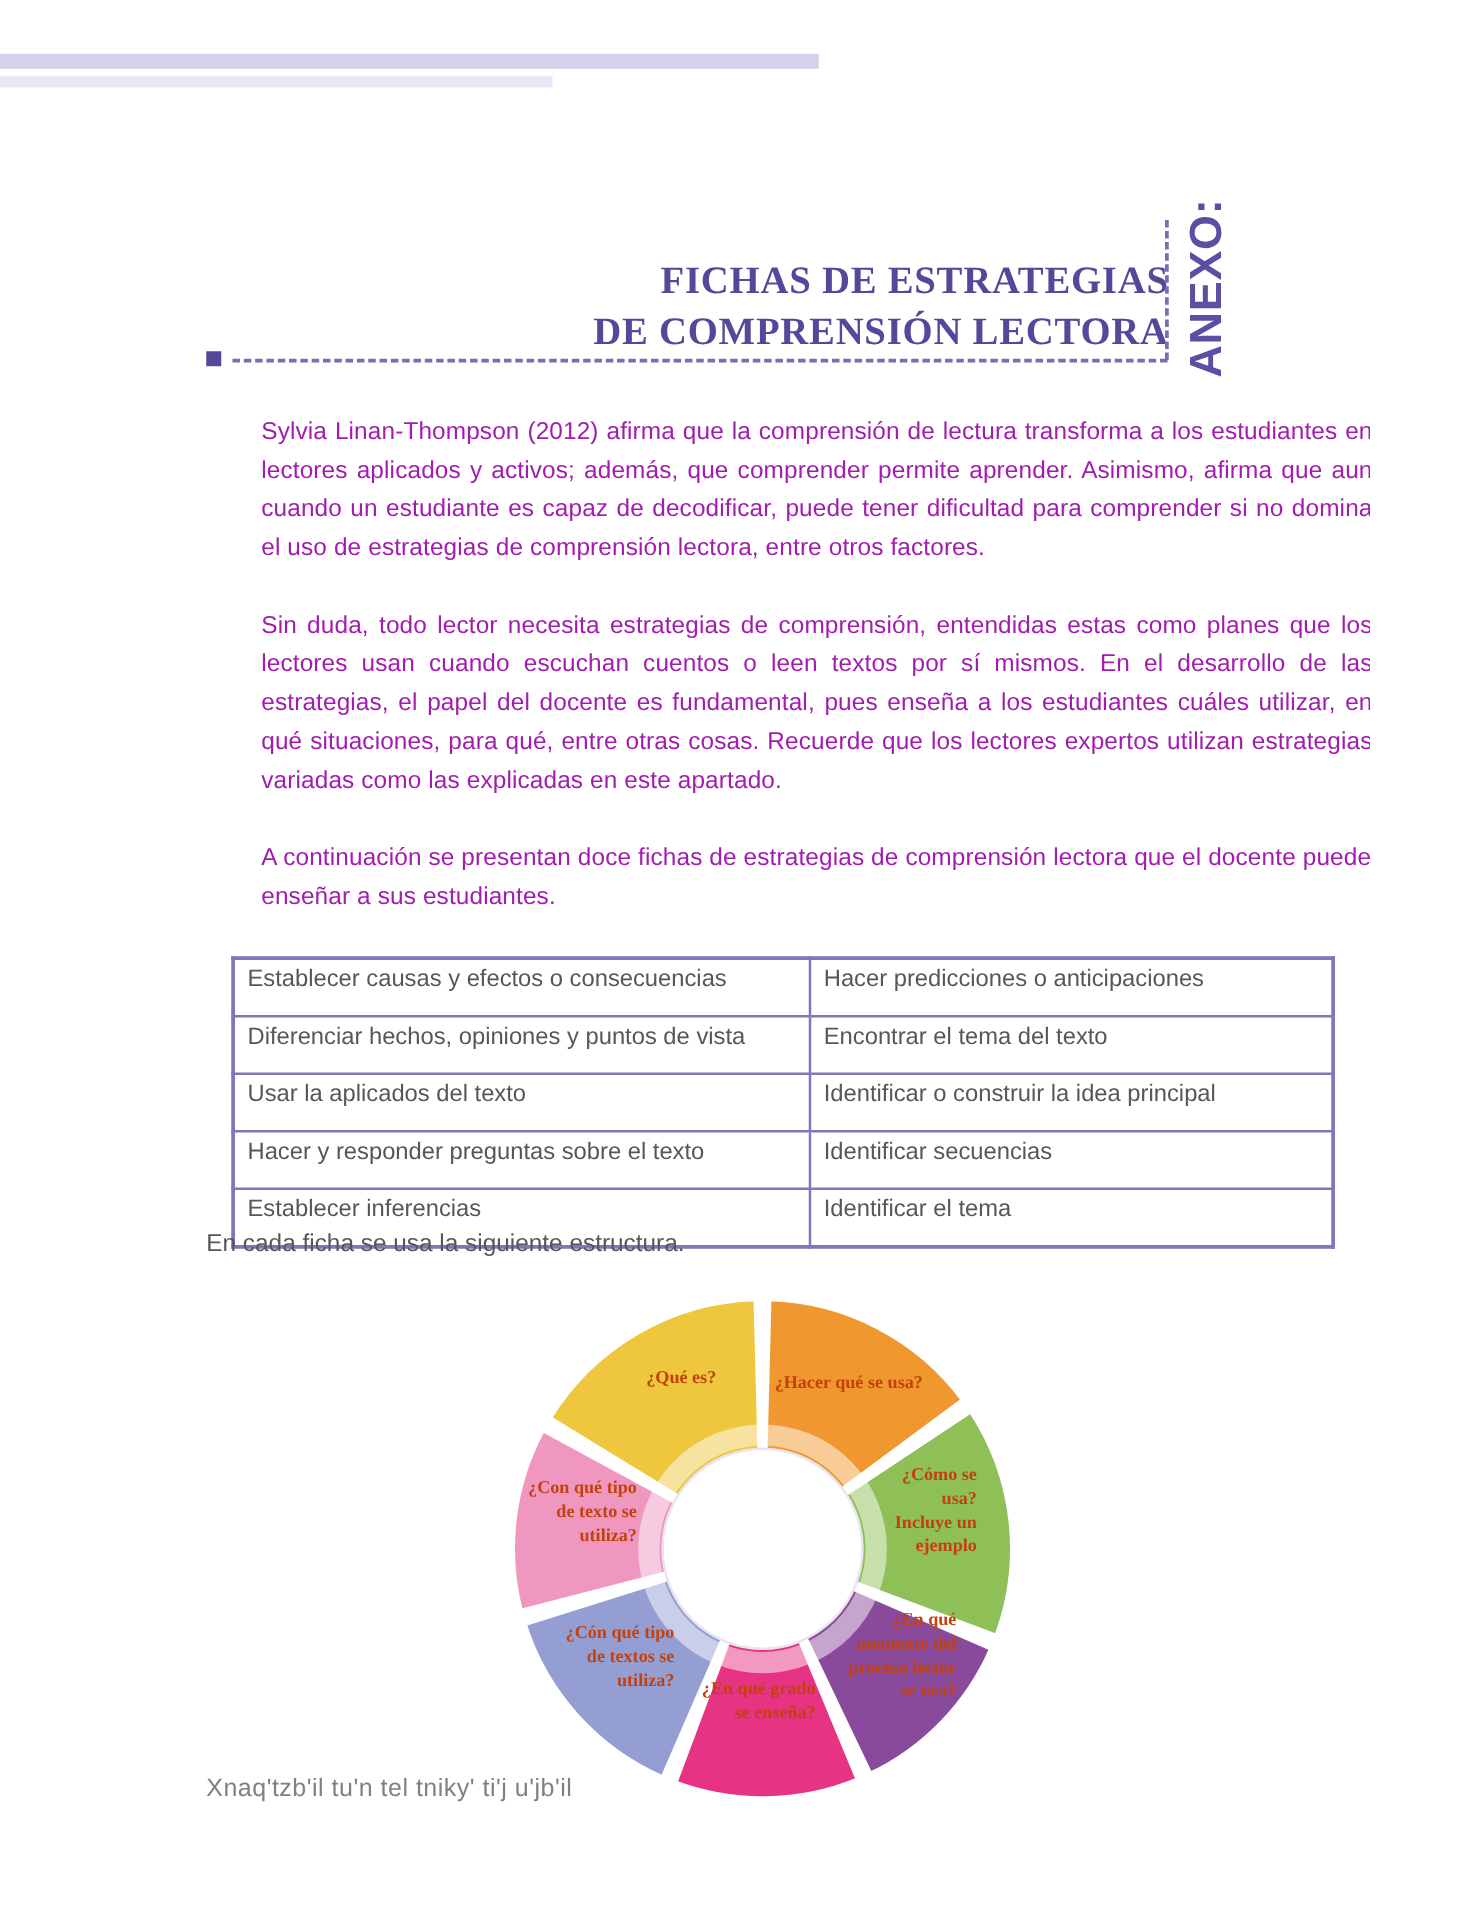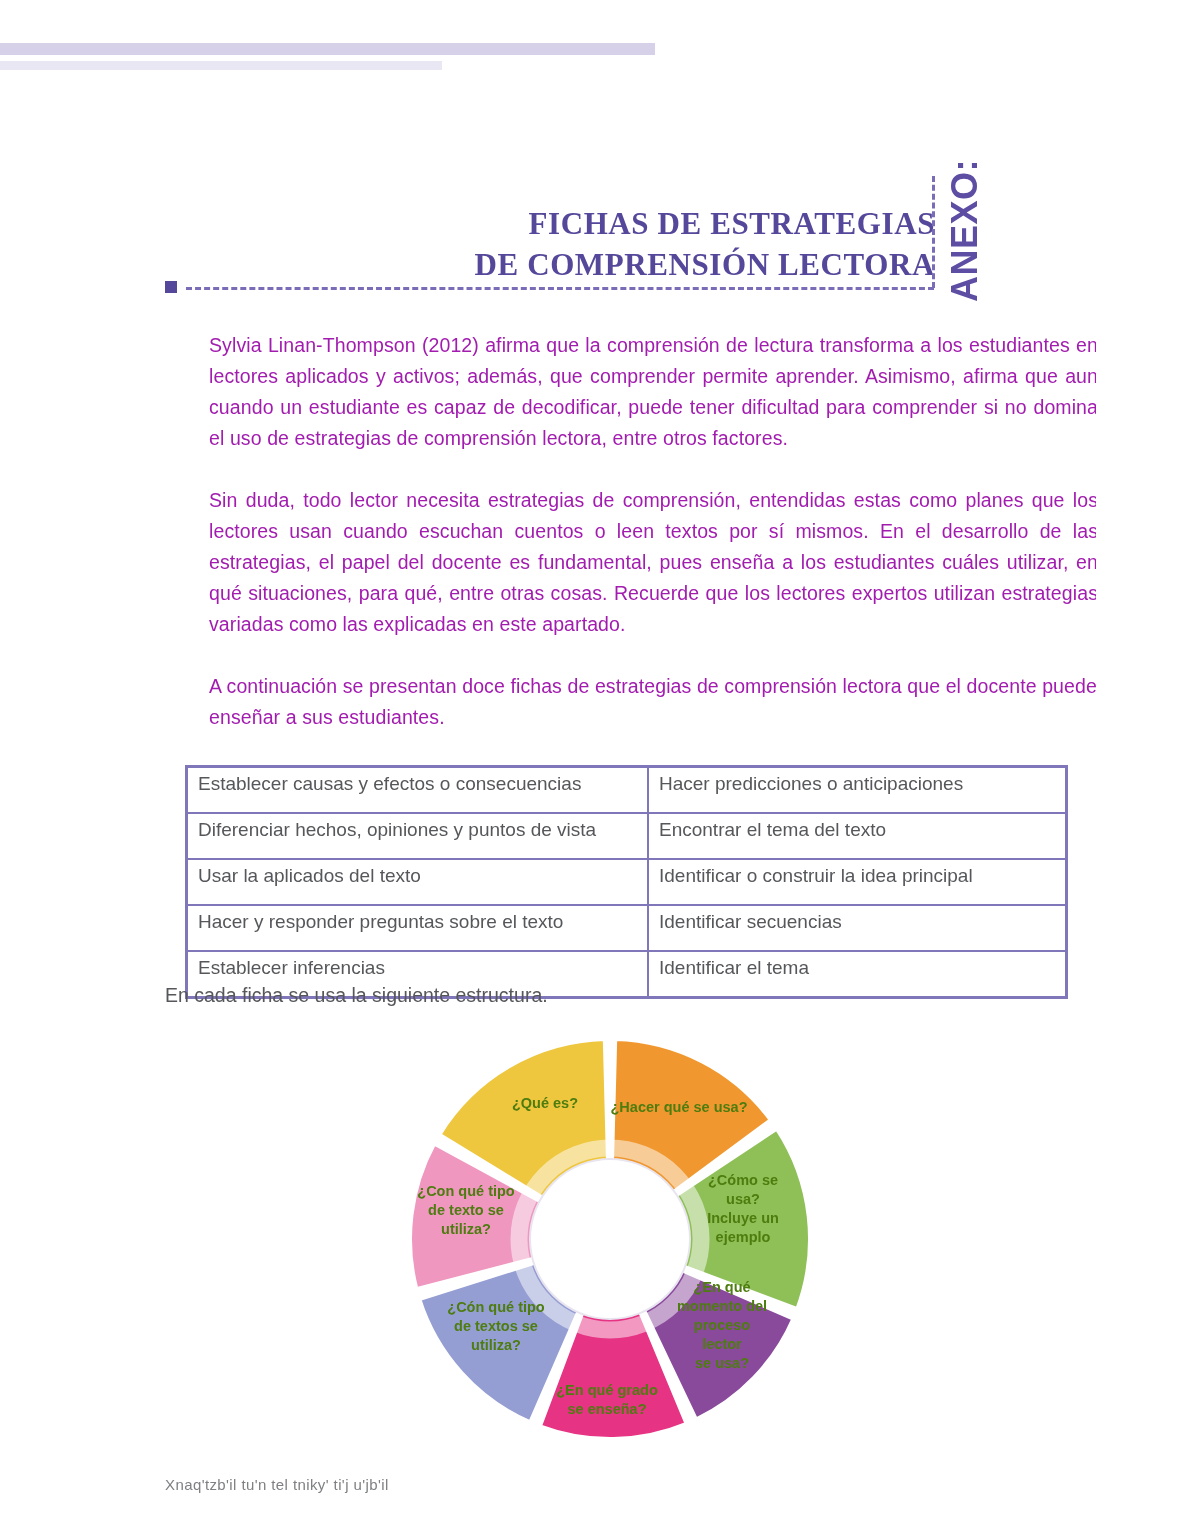--- a/index.html
+++ b/index.html
@@ -72,36 +72,36 @@
   }
   .strat-table{border:3px solid #8076ba;}
   .col-left{width:443px;}
   .col-right{width:400px;}
   
   .wheel{left:400px;top:1027px;width:420px;height:424px;}
   .wheel svg{position:absolute;left:0;top:0;}
   .wheel-label{
     position:absolute;
     transform:translate(-50%,-50%);
-    font-family:Liberation Sans, sans-serif;
+    font-family:Liberation Serif, serif;
     font-weight:bold;
     font-size:14.5px;line-height:19px;
-    color:#4d7c0f;
-    text-align:center;
+    color:#c2410c;
+    text-align:right;
     white-space:pre-line;
   }
   .wl-yellow{left:145px;top:76px;}
   .wl-orange{left:279px;top:80px;}
   .wl-green{left:343px;top:182px;}
   .wl-purple{left:322px;top:298px;}
-  .wl-magenta{left:207px;top:373px;}
+  .wl-magenta{left:207px;top:334px;}
   .wl-periwinkle{left:96px;top:299px;}
   .wl-pink{left:66px;top:183px;}
   
-  .footer-text{left:165px;top:1476px;font-size:15px;letter-spacing:0.4px;color:#7f8083;}
+  .footer-text{left:165px;top:1420px;font-size:20px;letter-spacing:0.4px;color:#7f8083;}
   .page-number{left:1085px;top:1479px;font-size:30px;color:#98999c;letter-spacing:1px;margin-left:12px;}
 </style>
 </head>
 <body>
 
 <div class="page">
 
   <div class="bar top-bar-1"></div>
   <div class="bar top-bar-2"></div>
   <div class="bar right-bar-dark"></div>

